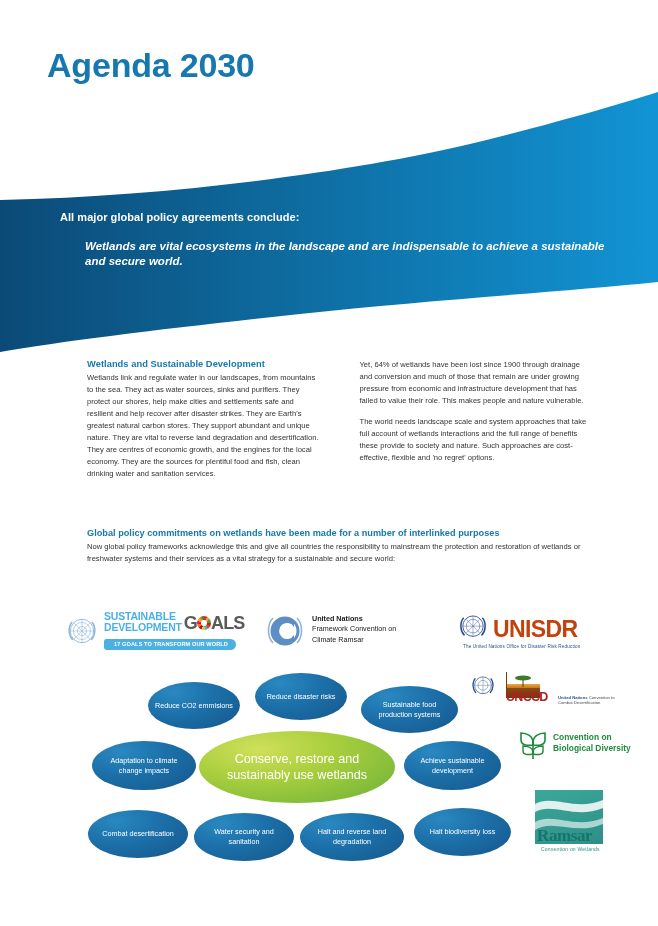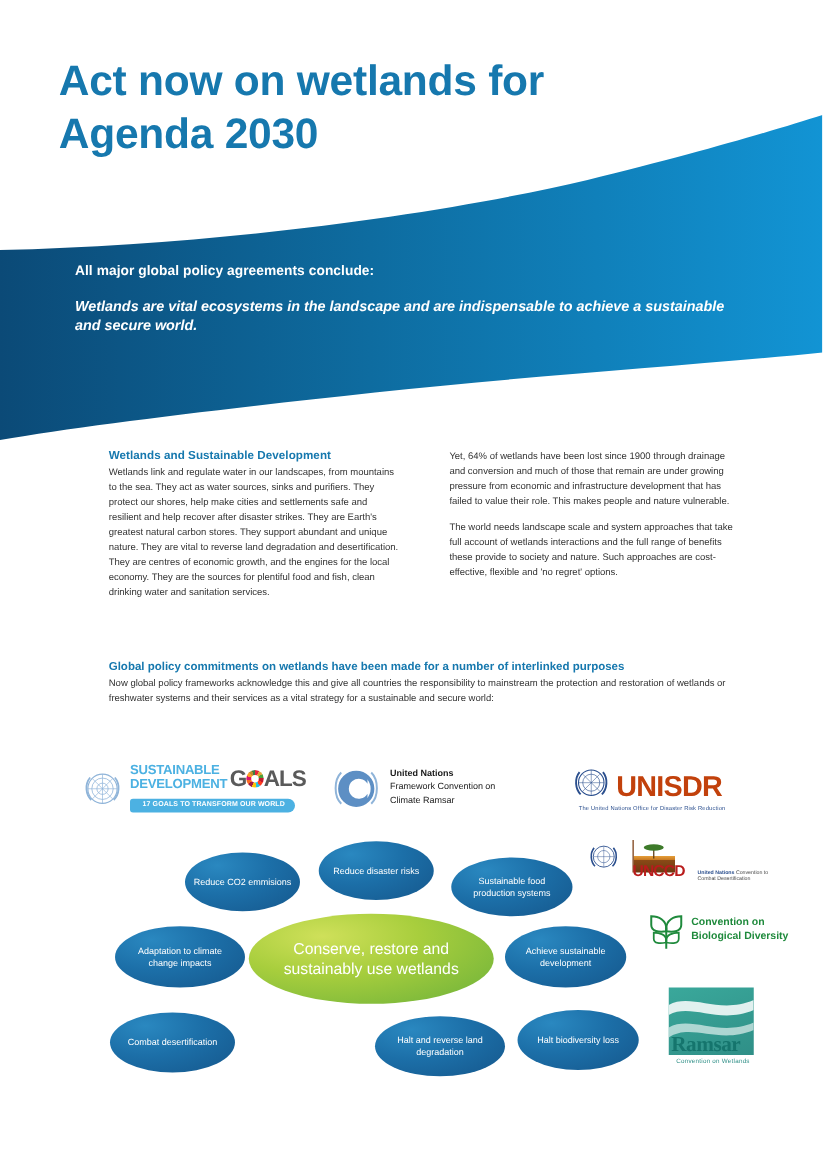--- a/index.html
+++ b/index.html
@@ -47,20 +47,21 @@
     font-weight: bold;
     letter-spacing: 0.05px;
     margin-bottom: 16px;
   }
   .banner-statement {
     font-size: 11.5px;
     font-weight: bold;
     font-style: italic;
     line-height: 1.32;
     width: 540px;
+    margin-left: 25px;
   }
 
   
   .cols {
     position: absolute;
     left: 87px; top: 359px;
     width: 505px;
     display: flex;
     gap: 40px;
   }
@@ -185,21 +186,20 @@
     </defs>
 
     <path d="M658,0 L658,150 C600,120 520,128 430,150 C340,172 180,196 0,200 L0,188
              C190,182 330,160 430,136 C520,114 600,96 658,86 Z" fill="url(#bgrad2)" opacity="0"></path>
 
     <path d="M0,200 C180,196 360,170 470,144 C560,122 620,104 658,92
              L658,282 C560,292 430,300 300,314 C180,327 70,340 0,352 Z" fill="url(#bgrad)"></path>
   </svg>
 
   <div class="title-block">
-    <div class="title-line">Act now on wetlands for</div>
     <div class="title-line">Agenda 2030</div>
   </div>
 
   <div class="banner-text">
     <div class="banner-lead">All major global policy agreements conclude:</div>
     <div class="banner-statement">Wetlands are vital ecosystems in the landscape and are indispensable to achieve a sustainable and secure world.</div>
   </div>
 
   <div class="cols">
     <div class="col">
@@ -217,20 +217,21 @@
     <div class="policy-body">Now global policy frameworks acknowledge this and give all countries the responsibility to mainstream the protection and restoration of wetlands or freshwater systems and their services as a vital strategy for a sustainable and secure world:</div>
   </div>
 
   <div class="bubbles">
       <div class="bub" style="left: 148px; top: 682px; width: 92px; height: 47px;">Reduce CO2 emmisions</div>
       <div class="bub" style="left: 255px; top: 673px; width: 92px; height: 47px;">Reduce disaster risks</div>
       <div class="bub" style="left: 361px; top: 686px; width: 97px; height: 47px;">Sustainable food production systems</div>
       <div class="bub" style="left: 92px; top: 741px; width: 104px; height: 49px;">Adaptation to climate change impacts</div>
       <div class="bub" style="left: 404px; top: 741px; width: 97px; height: 49px;">Achieve sustainable development</div>
       <div class="bub" style="left: 88px; top: 810px; width: 100px; height: 48px;">Combat desertification</div>
+      <div class="bub" style="left: 194px; top: 813px; width: 100px; height: 48px;">Water security and sanitation</div>
       <div class="bub" style="left: 300px; top: 813px; width: 104px; height: 48px;">Halt and reverse land degradation</div>
       <div class="bub" style="left: 414px; top: 808px; width: 97px; height: 48px;">Halt biodiversity loss</div>
       <div class="bub center" style="left: 199px; top: 731px; width: 196px; height: 72px;">Conserve, restore and sustainably use wetlands</div>
     </div>
 
   <div class="logos">
 
     <div class="logo logo-sdg">
       <svg class="un-emblem" viewBox="0 0 40 40">
         <circle cx="20" cy="20" r="13" fill="none" stroke="#8fb4d9" stroke-width="1"></circle>

